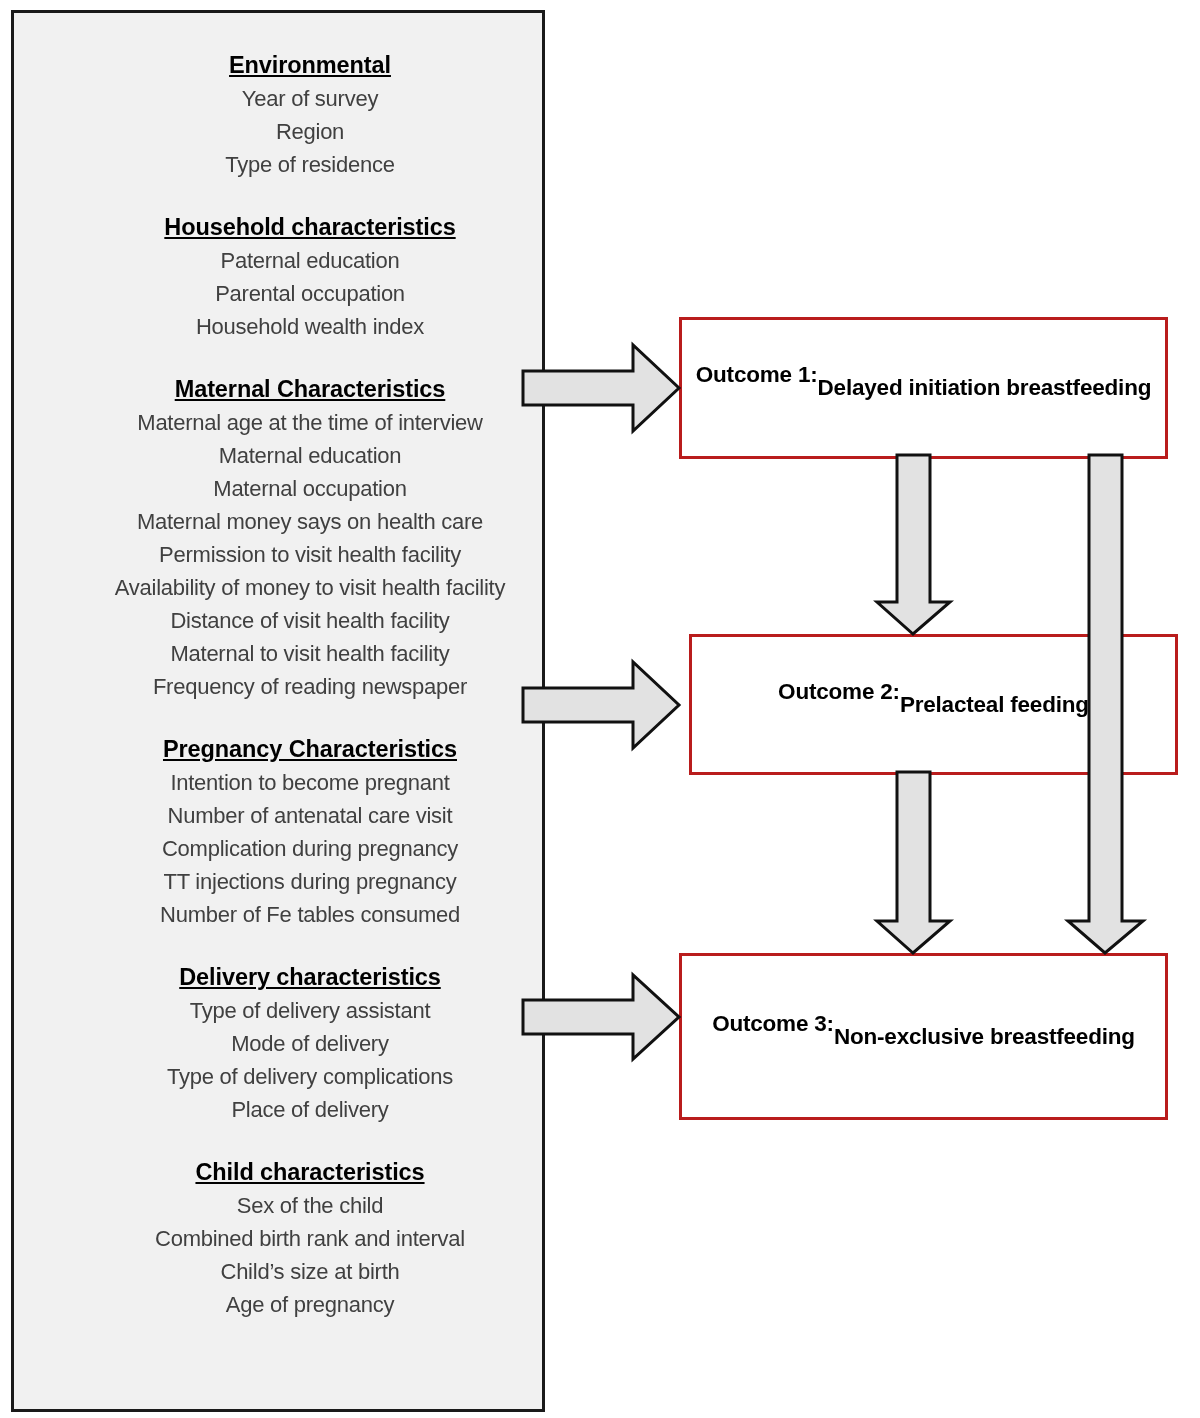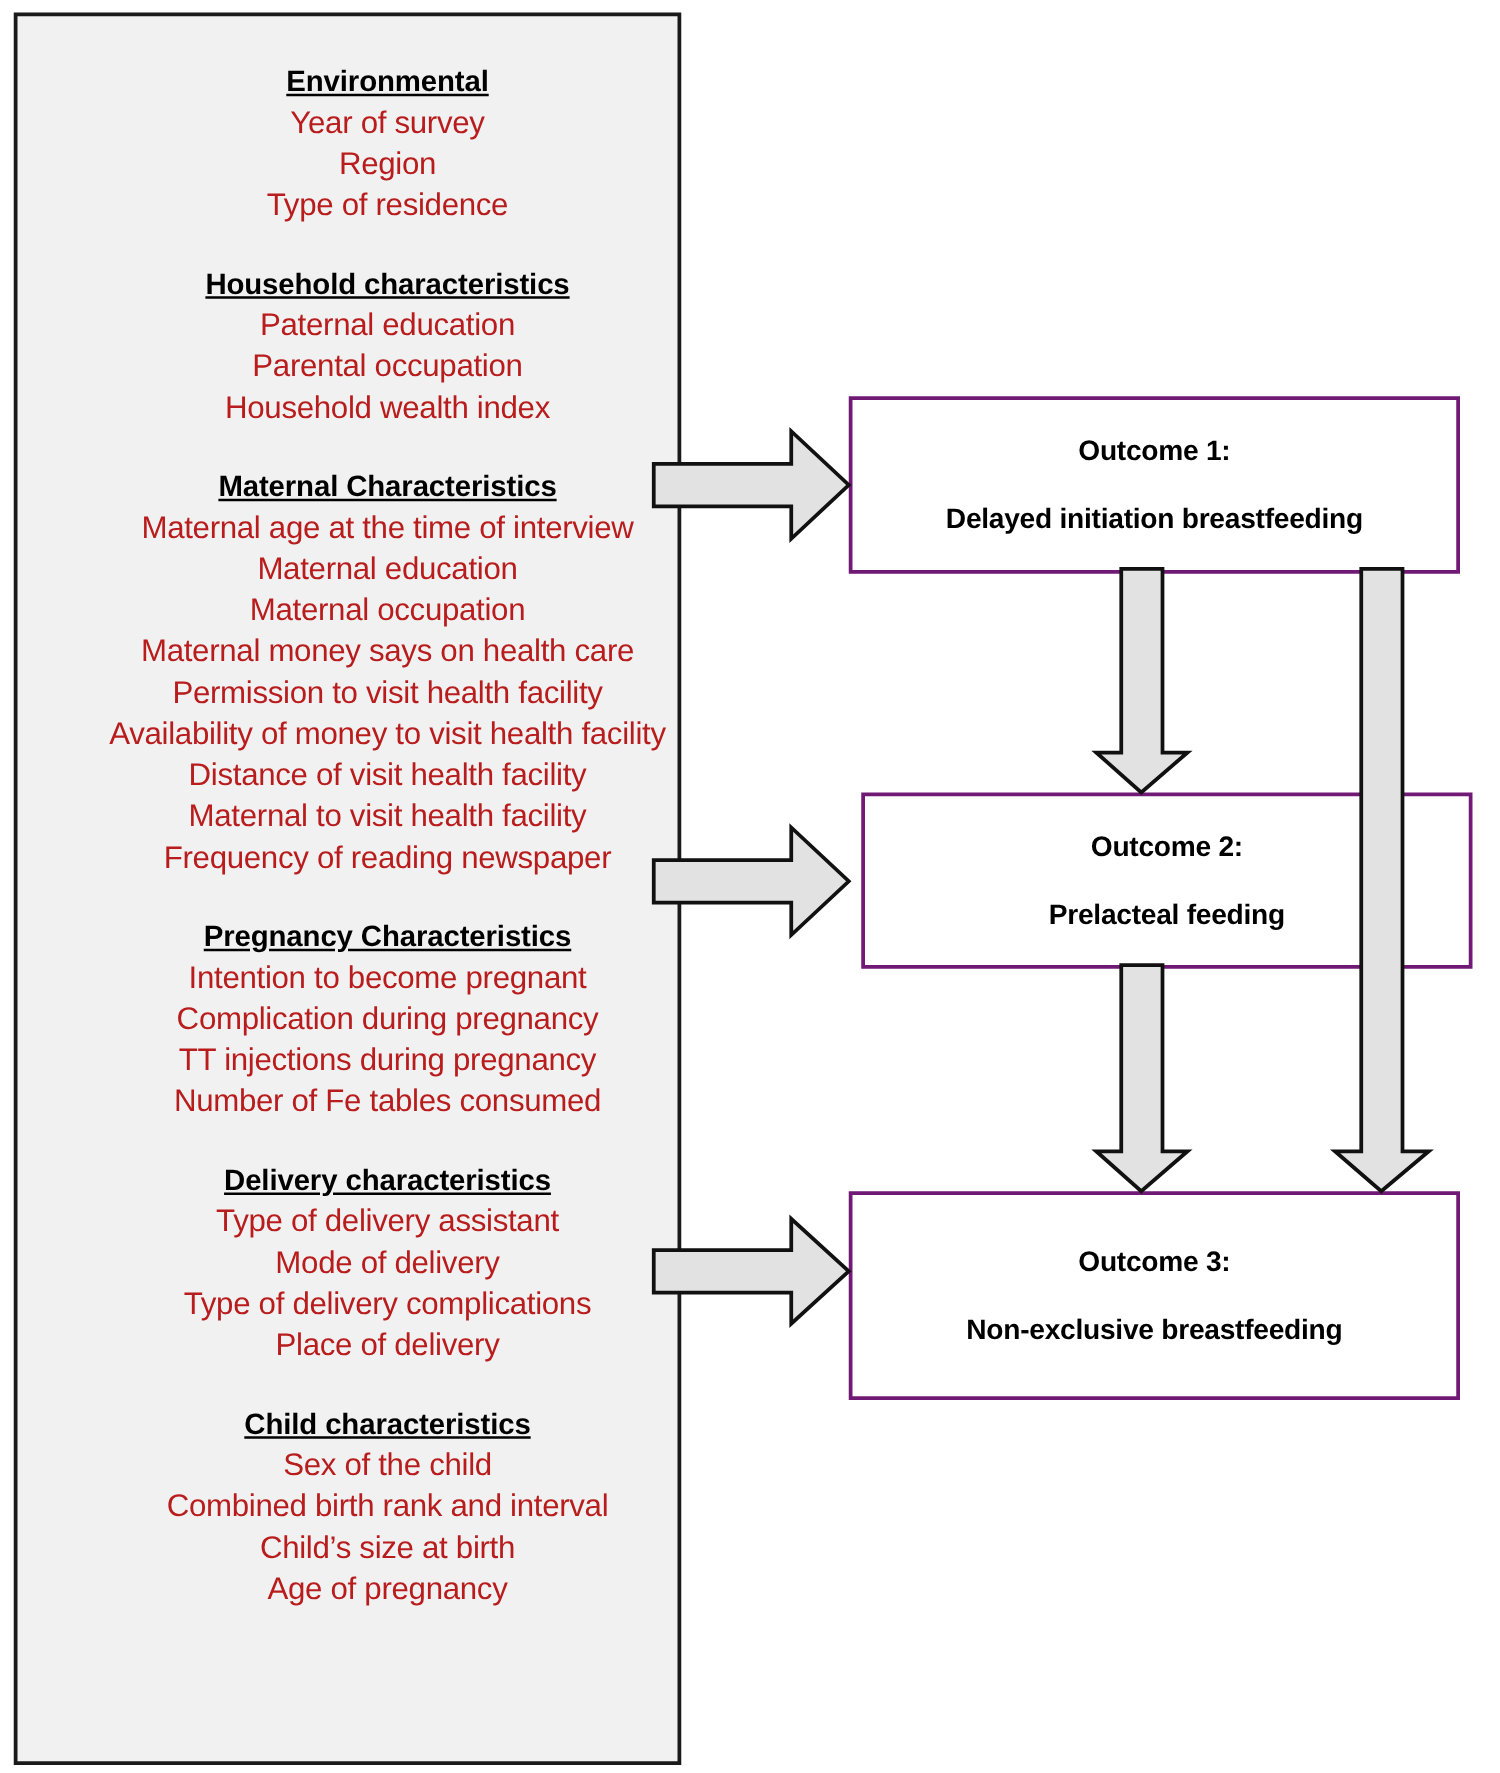--- a/index.html
+++ b/index.html
@@ -44,35 +44,34 @@
   .group:last-child { margin-bottom: 0; }
   .group-title {
     font-size: 23.5px;
     font-weight: bold;
     color: #000;
     text-decoration: underline;
     line-height: 33px;
     letter-spacing: -0.1px;
   }
   .group-item {
-    font-size: 25px;
-    color: #b91c1c;
+    font-size: 22px;
+    color: #404040;
     line-height: 33px;
     letter-spacing: -0.25px;
     white-space: nowrap;
   }
 
   
   .outcome-box {
     position: absolute;
     box-sizing: border-box;
     background: #ffffff;
-    border: 3px solid #701a75;
+    border: 3px solid #b91c1c;
     display: flex;
-    flex-direction: column;
     align-items: center;
     justify-content: center;
     z-index: 3;
   }
   .outcome-title,
   .outcome-label {
     font-size: 22.5px;
     font-weight: bold;
     color: #000;
     letter-spacing: -0.2px;
@@ -133,20 +132,21 @@
         <div class="group-item">Permission to visit health facility</div>
         <div class="group-item">Availability of money to visit health facility</div>
         <div class="group-item">Distance of visit health facility</div>
         <div class="group-item">Maternal to visit health facility</div>
         <div class="group-item">Frequency of reading newspaper</div>
       </div>
 
       <div class="group">
         <div class="group-title">Pregnancy Characteristics</div>
         <div class="group-item">Intention to become pregnant</div>
+        <div class="group-item">Number of antenatal care visit</div>
         <div class="group-item">Complication during pregnancy</div>
         <div class="group-item">TT injections during pregnancy</div>
         <div class="group-item">Number of Fe tables consumed</div>
       </div>
 
       <div class="group">
         <div class="group-title">Delivery characteristics</div>
         <div class="group-item">Type of delivery assistant</div>
         <div class="group-item">Mode of delivery</div>
         <div class="group-item">Type of delivery complications</div>

